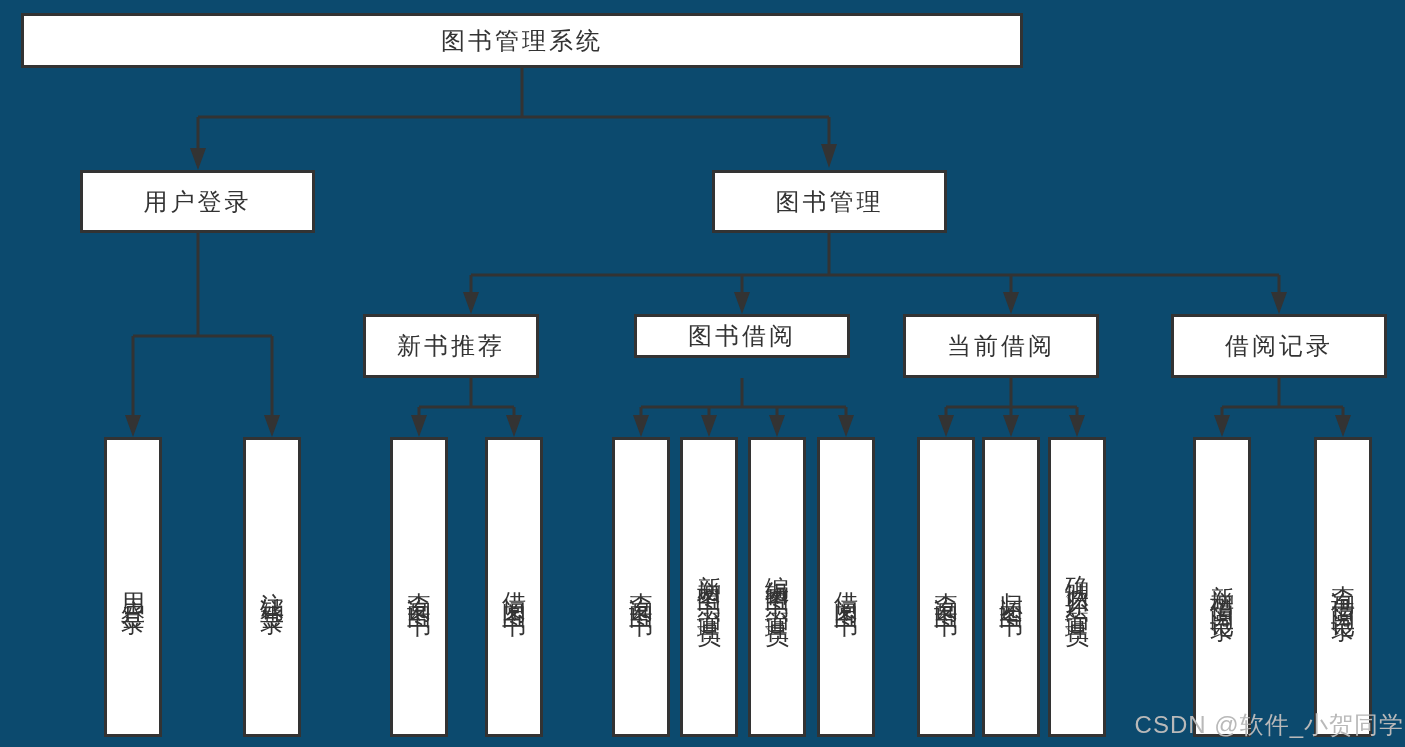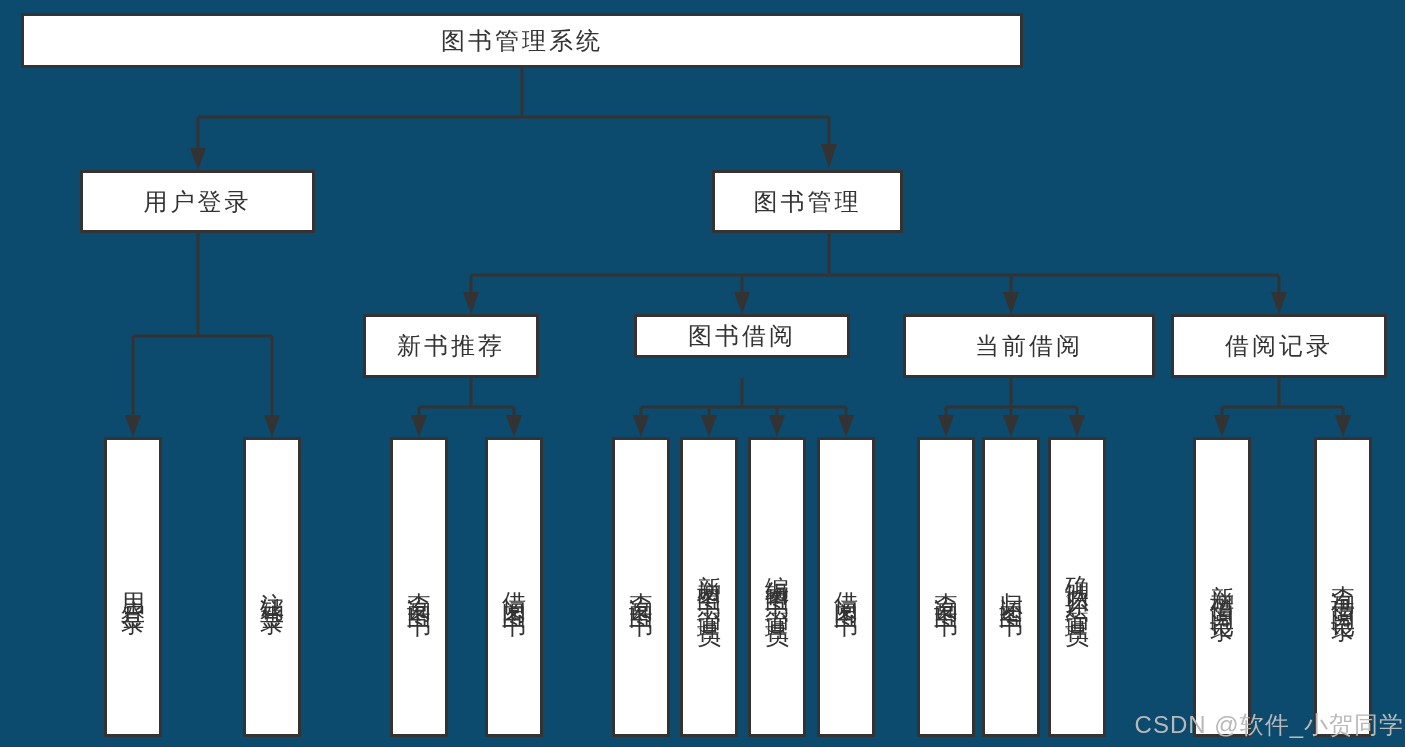--- a/index.html
+++ b/index.html
@@ -91,31 +91,31 @@
     </g>
   </svg>
 
   <div class="box" style="left:21px;top:13px;width:1002px;height:55px">
     <span class="h-label">图书管理系统</span>
   </div>
 
   <div class="box" style="left:80px;top:170px;width:235px;height:63px">
     <span class="h-label">用户登录</span>
   </div>
-  <div class="box" style="left:712px;top:170px;width:191px;height:63px">
+  <div class="box" style="left:712px;top:170px;width:235px;height:63px">
     <span class="h-label">图书管理</span>
   </div>
 
   <div class="box" style="left:363px;top:314px;width:176px;height:64px">
     <span class="h-label">新书推荐</span>
   </div>
   <div class="box" style="left:634px;top:314px;width:216px;height:44px">
     <span class="h-label">图书借阅</span>
   </div>
-  <div class="box" style="left:903px;top:314px;width:252px;height:64px">
+  <div class="box" style="left:903px;top:314px;width:196px;height:64px">
     <span class="h-label">当前借阅</span>
   </div>
   <div class="box" style="left:1171px;top:314px;width:216px;height:64px">
     <span class="h-label">借阅记录</span>
   </div>
 
   <div class="box v" style="left:104px;top:437px;width:58px;height:300px">
     <span class="v-label">用户登录</span>
   </div>
   <div class="box v" style="left:243px;top:437px;width:58px;height:300px">

